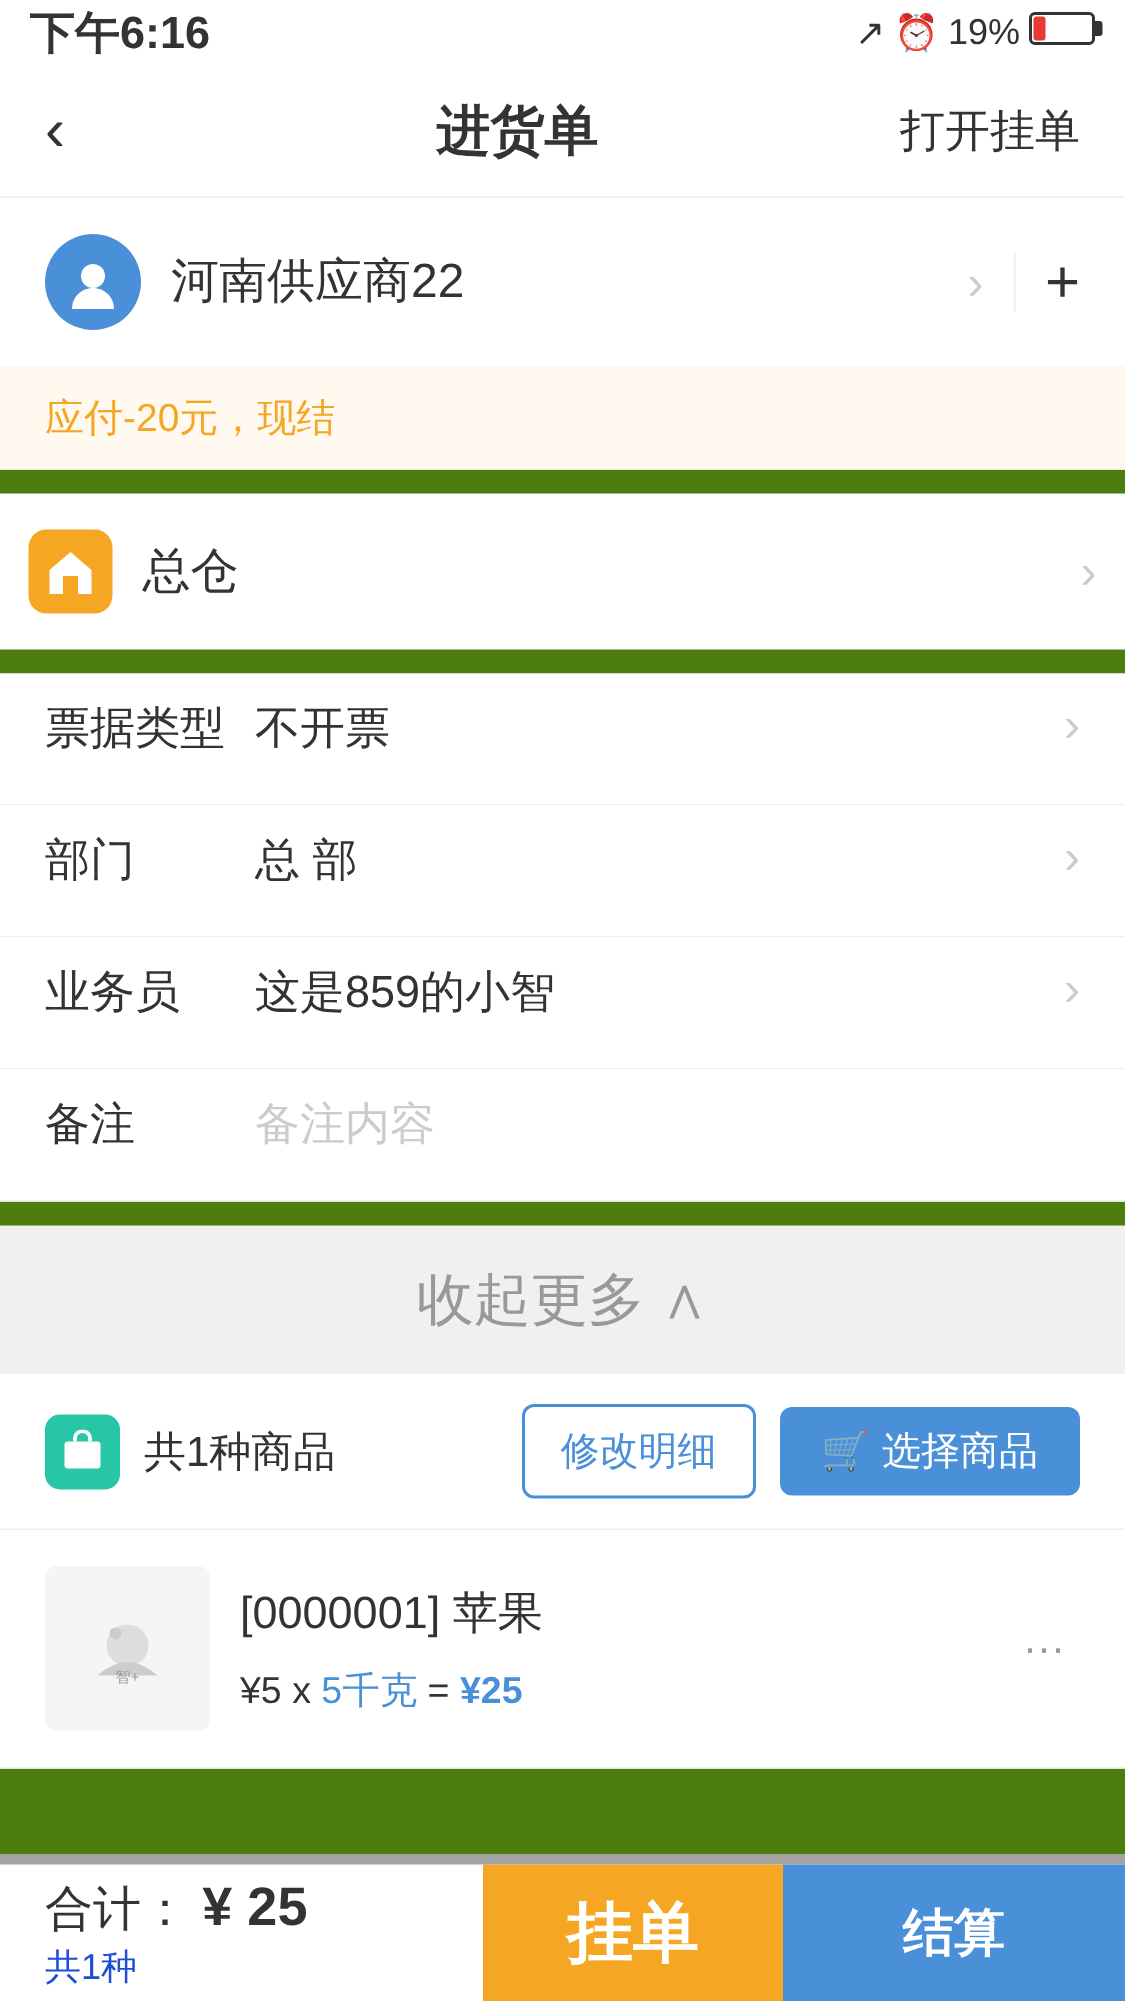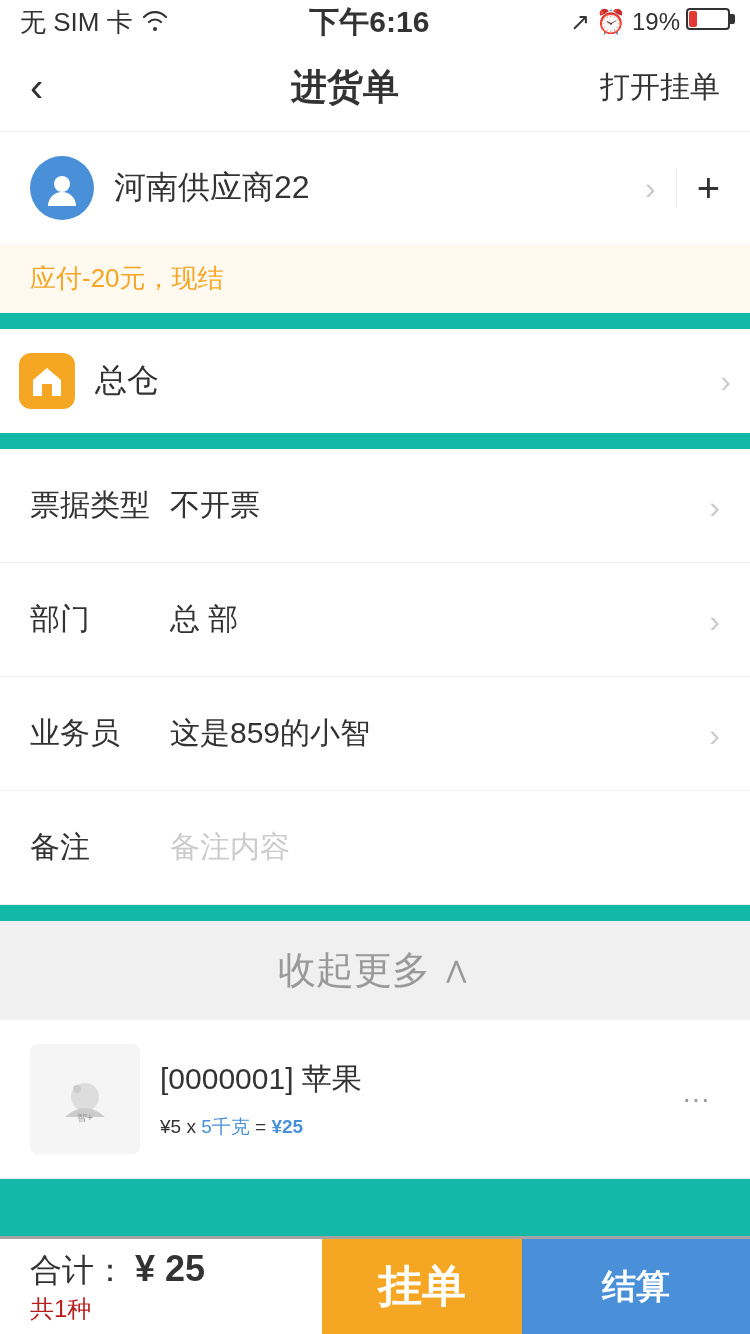--- a/index.html
+++ b/index.html
@@ -52,21 +52,21 @@
       border-bottom: 1px solid #eee;
     }
     .nav-back {
       font-size: 40px; color: #333; width: 60px;
       display: flex; align-items: center; cursor: pointer;
     }
     .nav-title { font-size: 36px; font-weight: 600; color: #333; }
     .nav-action { font-size: 30px; color: #333; cursor: pointer; }
 
     
-    .content { background: #14b8a6; }
+    .content { background: #4d7c0f; }
 
     
     .section {
       background: #fff;
       margin-bottom: 16px;
     }
 
     
     .supplier-row {
       display: flex;
@@ -104,22 +104,22 @@
       width: 56px; height: 56px; border-radius: 12px;
       background: #f5a623;
       display: flex; align-items: center; justify-content: center;
       margin-right: 20px; flex-shrink: 0;
     }
     .warehouse-icon svg { width: 34px; height: 34px; fill: #fff; }
     .warehouse-name { flex: 1; font-size: 32px; color: #333; }
 
     
     .form-row {
-      display: flex; align-items: flex-end;
-      padding: 36px 30px;
+      display: flex; align-items: flex-start;
+      padding: 16px 30px;
       background: #fff;
       border-bottom: 1px solid #f0f0f0;
       min-height: 88px;
     }
     .form-label {
       font-size: 30px; color: #333; width: 140px; flex-shrink: 0;
     }
     .form-value { flex: 1; font-size: 30px; color: #333; }
     .form-placeholder { flex: 1; font-size: 30px; color: #ccc; }
 
@@ -171,68 +171,58 @@
     .product-thumb {
       width: 110px; height: 110px;
       background: #f5f5f5;
       border-radius: 8px;
       display: flex; align-items: center; justify-content: center;
       margin-right: 20px; flex-shrink: 0;
       color: #999; font-size: 40px;
     }
     .product-info { flex: 1; }
     .product-name { font-size: 30px; color: #333; margin-bottom: 14px; }
-    .product-price { font-size: 19px; color: #333; }
+    .product-price { font-size: 25px; color: #333; }
     .product-price .highlight { color: #4a90d9; }
     .product-price .total { color: #4a90d9; font-weight: 600; }
     .more-btn { color: #999; font-size: 28px; padding: 10px; cursor: pointer; }
 
     
     .footer {
       position: fixed;
       bottom: 0; left: 0; width: 750px;
       height: 98px;
       display: flex; align-items: stretch;
       background: #fff;
-      border-top: 3px solid #a3a3a3;
+      border-top: 7px solid #a3a3a3;
     }
     .footer-total {
       flex: 1; display: flex; flex-direction: column;
       justify-content: center; padding-left: 30px;
     }
     .footer-total-main { font-size: 32px; color: #333; font-weight: 500; }
     .footer-total-main .amount { font-size: 36px; font-weight: 700; }
-    .footer-total-sub { font-size: 24px; color: #b91c1c; margin-top: 0; }
+    .footer-total-sub { font-size: 24px; color: #1d4ed8; margin-top: 0; }
     .footer-btn-hold {
       width: 200px; background: #f5a623;
       display: flex; align-items: center; justify-content: center;
       font-size: 44px; color: #fff; font-weight: 600; cursor: pointer;
     }
     .footer-btn-settle {
       width: 228px; background: #4a90d9;
       display: flex; align-items: center; justify-content: center;
       font-size: 34px; color: #fff; font-weight: 600; cursor: pointer;
     }
 
     .spacer-bottom { height: 98px; }
   </style>
 </head>
 <body>
 
 <div class="status-bar">
-  <div class="status-left">
-    <span>无 SIM 卡</span>
-    <span>
-      <svg width="28" height="22" viewBox="0 0 28 22" fill="none">
-        <path d="M14 18a2 2 0 110 4 2 2 0 010-4z" fill="#333"></path>
-        <path d="M8 13c1.6-1.6 3.8-2.5 6-2.5s4.4.9 6 2.5" stroke="#333" stroke-width="2.2" fill="none" stroke-linecap="round"></path>
-        <path d="M3 8c3-3 7.1-4.8 11-4.8s8 1.8 11 4.8" stroke="#333" stroke-width="2.2" fill="none" stroke-linecap="round"></path>
-      </svg>
-    </span>
-  </div>
   <div class="status-center">下午6:16</div>
   <div class="status-right">
     <span>↗</span>
     <span>⏰</span>
     <span>19%</span>
     <span>
       <span class="battery-icon"><span class="battery-fill"></span></span>
     </span>
   </div>
 </div>
@@ -294,20 +284,34 @@
       <span class="form-label">备注</span>
       <span class="form-placeholder">备注内容</span>
     </div>
   </div>
 
   <div class="collapse-row">
     <span>收起更多 ∧</span>
   </div>
 
   <div class="section">
+    <div class="products-header">
+      <div class="products-icon">
+        <svg width="30" height="30" viewBox="0 0 30 30" fill="none">
+          <rect x="3" y="8" width="24" height="18" rx="2" fill="white"></rect>
+          <path d="M10 8V6a5 5 0 0110 0v2" stroke="white" stroke-width="2.5"></path>
+        </svg>
+      </div>
+      <span class="products-count">共1种商品</span>
+      <button class="btn-outline">修改明细</button>
+      <button class="btn-primary">
+        <span>🛒</span>
+        <span>选择商品</span>
+      </button>
+    </div>
 
     <div class="product-item">
       <div class="product-thumb">
         <svg width="60" height="60" viewBox="0 0 60 60" fill="none">
           <circle cx="30" cy="28" r="14" fill="#ddd"></circle>
           <circle cx="22" cy="20" r="4" fill="#ccc"></circle>
           <path d="M10 48 Q30 30 50 48" fill="#ccc"></path>
           <text x="30" y="52" text-anchor="middle" font-size="10" fill="#999">智+</text>
         </svg>
       </div>

